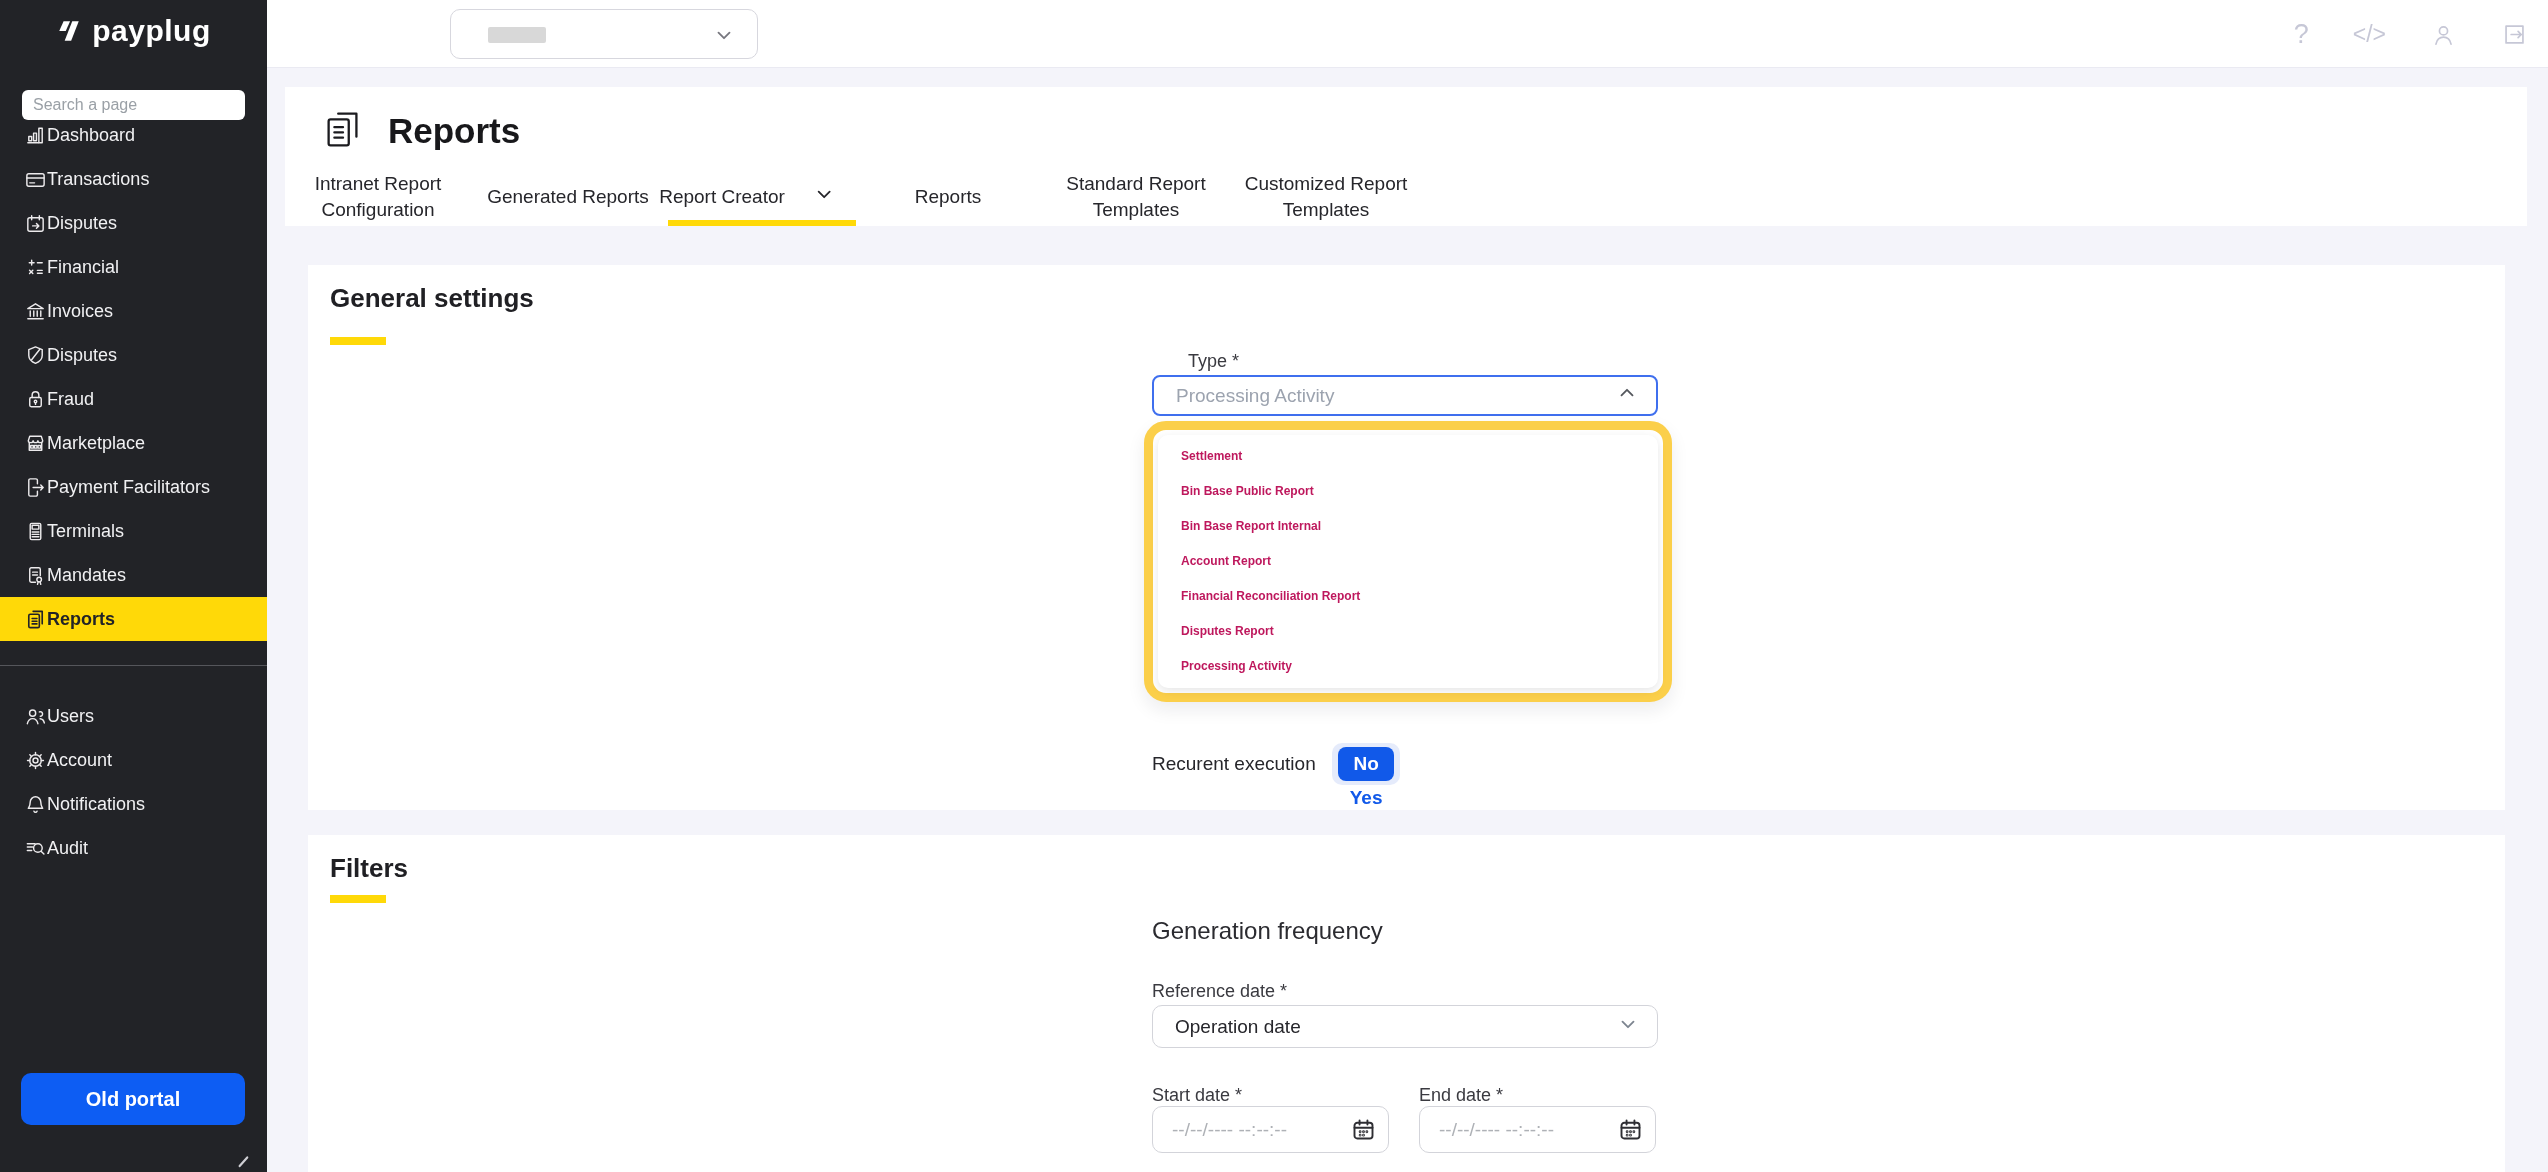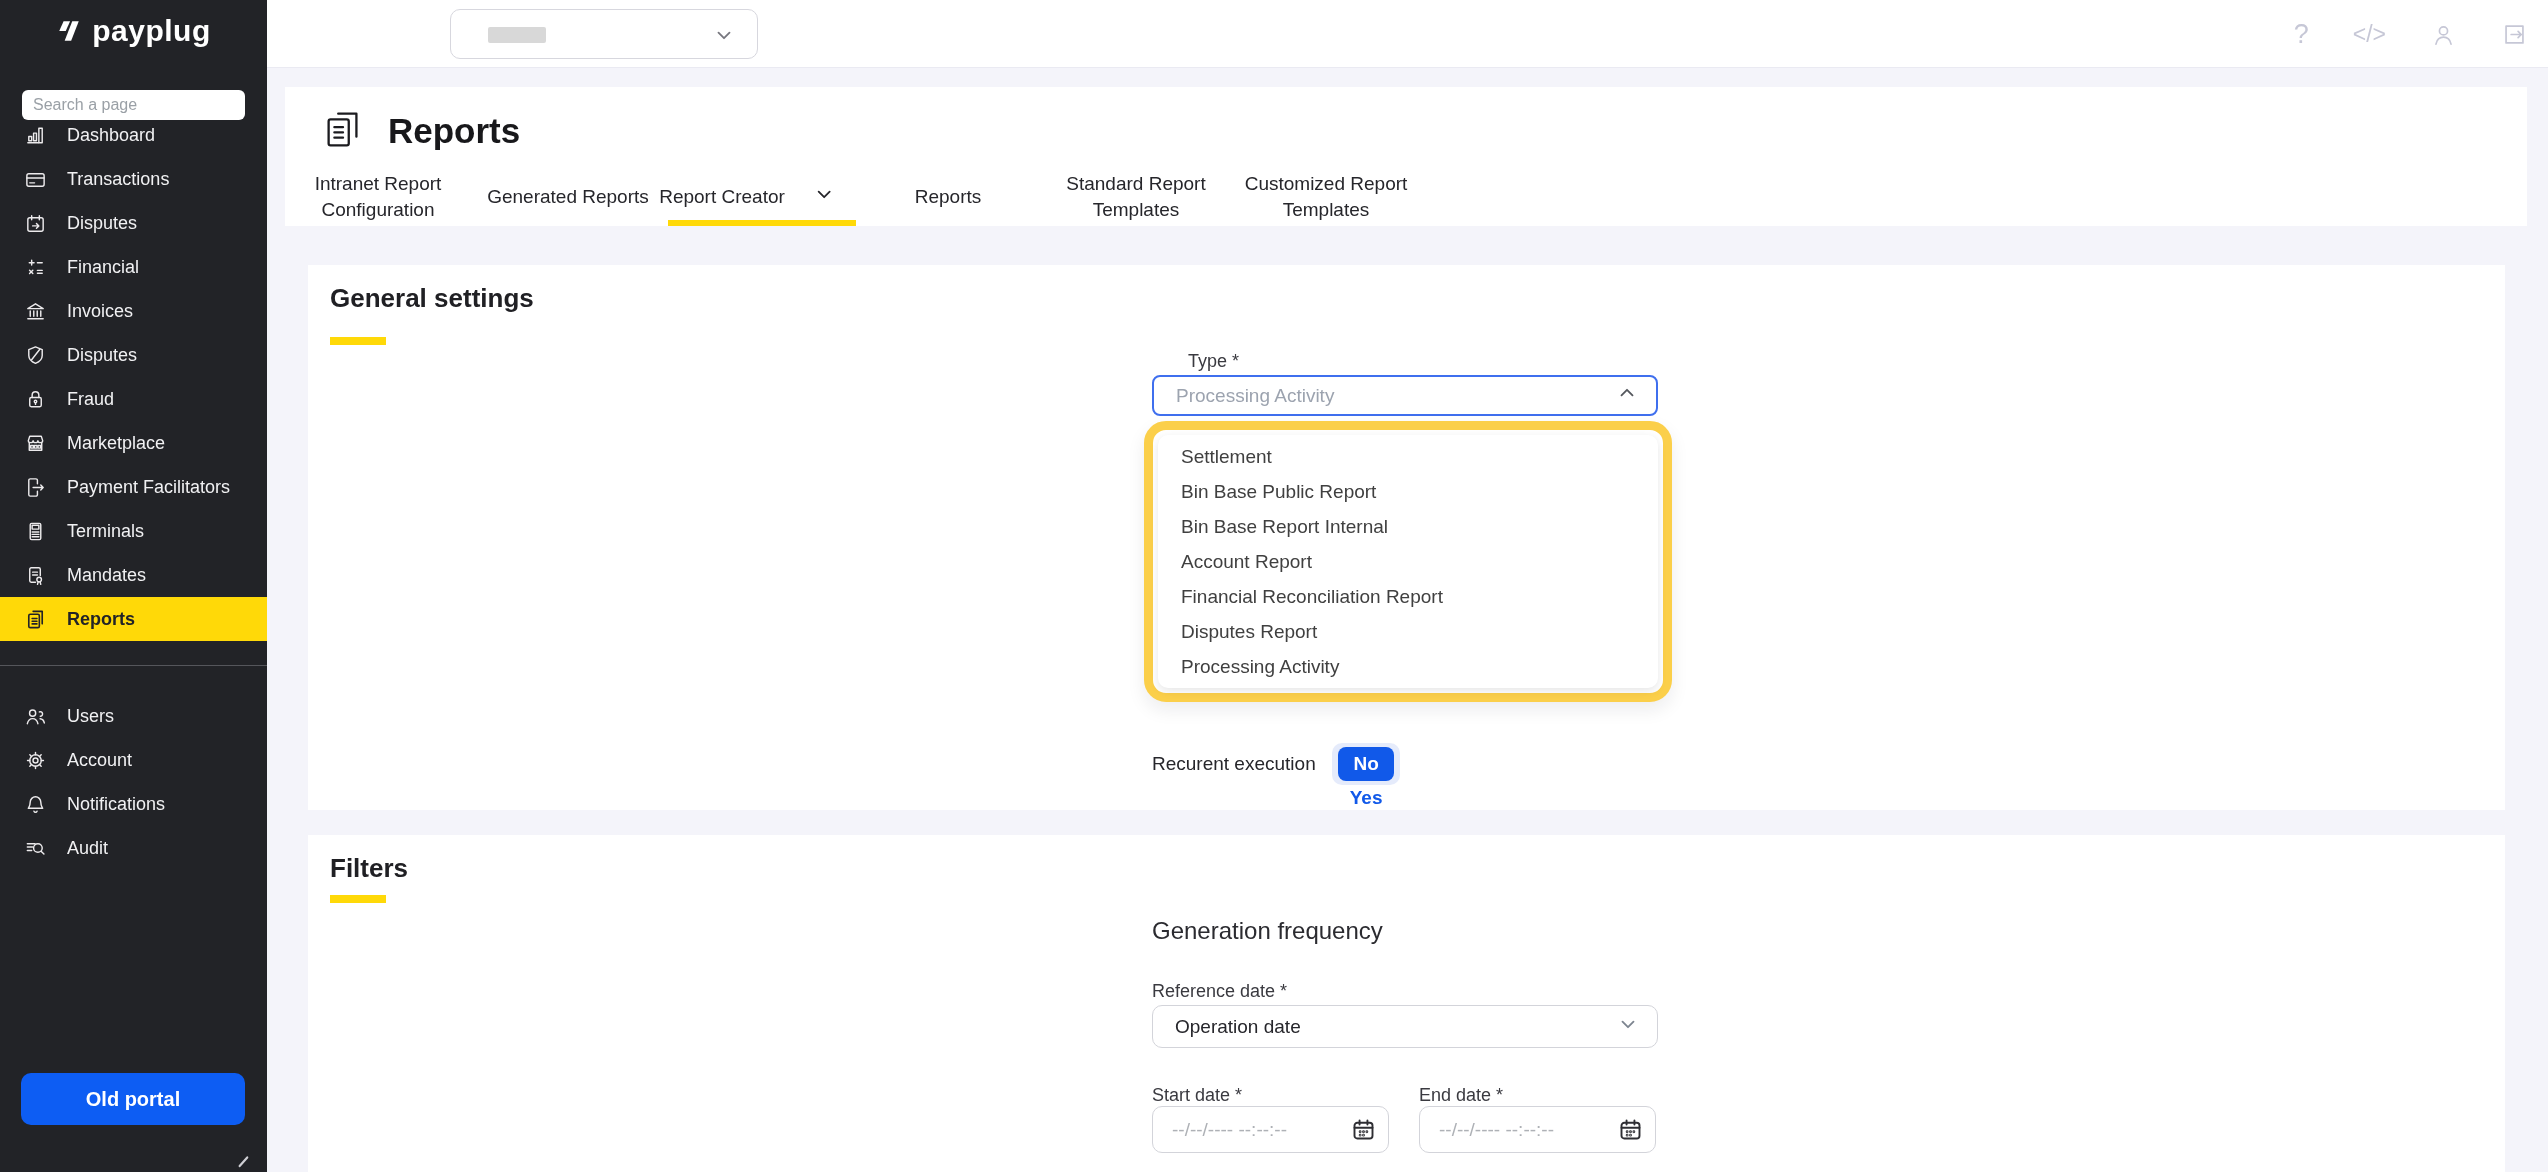--- a/index.html
+++ b/index.html
@@ -7,21 +7,21 @@
   .screen { position:relative; width:2548px; height:1172px; overflow:hidden; background:#F4F4FA; }
 
   
   .sidebar { position:absolute; left:0; top:0; width:267px; height:1172px; background:#222327; color:#f1f1f3; }
   .logo { position:absolute; left:0; top:14px; width:267px; display:flex; align-items:center; justify-content:center; gap:10px; }
   .logo-text { color:#fff; font-size:30px; font-weight:700; letter-spacing:.5px; }
   .search-input { position:absolute; left:22px; top:90px; width:223px; height:30px; border:none; border-radius:6px; background:#fff; padding:0 11px; font-size:16px; color:#333; font-family:inherit; }
   .search-input::placeholder { color:#9aa0a6; }
   .nav { position:absolute; left:0; top:113px; width:267px; }
   .nav2 { position:absolute; left:0; top:694px; width:267px; }
-  .nav-item { height:44px; display:flex; align-items:center; gap:20px; padding-left:24px; cursor:pointer; font-size:18px; color:#f1f1f3; }
+  .nav-item { height:44px; display:flex; align-items:center; padding-left:24px; cursor:pointer; font-size:18px; color:#f1f1f3; }
   .nav-item svg { width:23px; height:23px; stroke:#eceaec; stroke-width:1.5; fill:none; stroke-linecap:round; stroke-linejoin:round; flex:0 0 auto; }
   .nav-item.active { background:#FFD908; color:#222327; font-weight:700; }
   .nav-item.active svg { stroke:#222327; stroke-width:1.7; }
   .nav-divider { position:absolute; left:0; top:665px; width:267px; height:0; border-top:1px solid #55565b; }
   .old-portal { position:absolute; left:21px; top:1073px; width:224px; height:52px; background:#0D5DF3; color:#fff; font-size:20px; font-weight:700; border:none; border-radius:10px; display:flex; align-items:center; justify-content:center; cursor:pointer; font-family:inherit; }
   .collapse { position:absolute; right:10px; bottom:-6px; width:26px; height:26px; color:#cfcfd4; }
   .collapse svg { width:26px; height:26px; stroke:currentColor; stroke-width:2; fill:none; stroke-linecap:round; }
 
   
   .topbar { position:absolute; left:267px; top:0; width:2281px; height:68px; background:#fff; border-bottom:1px solid #EAEAF2; }
@@ -56,21 +56,21 @@
   .field-label { position:absolute; font-size:18px; color:#3a3a40; }
   .selectbox { position:absolute; width:506px; height:41px; border-radius:8px; background:#fff; display:flex; align-items:center; padding:0 22px; font-size:19px; cursor:pointer; }
   .selectbox .chev { position:absolute; right:18px; }
   .type-select { left:844px; top:110px; border:2px solid #3F6FEE; color:#9CA3AF; }
   .type-select .chev { color:#55585e; }
   .ref-select { left:844px; top:170px; height:43px; border:1px solid #D3D4DA; border-radius:10px; color:#26262b; }
   .ref-select .chev { color:#7d8590; }
 
   .dd-ring { position:absolute; left:836px; top:156px; width:528px; border:9px solid #FBCF4A; border-radius:22px; background:#fff; padding:5px; box-shadow:0 8px 18px rgba(20,20,40,.08); }
   .dd-panel { background:#fff; border-radius:10px; box-shadow:0 3px 10px rgba(0,0,0,.10); padding:4px 0; overflow:hidden; }
-  .dd-option { height:35px; line-height:35px; padding-left:23px; font-size:19px; color:#404040; cursor:pointer; }
+  .dd-option { height:35px; line-height:35px; padding-left:23px; font-size:12px; color:#be185d; cursor:pointer;font-weight:bold; }
   .dd-option.hover { background:#f4f4f5; }
 
   .recurrent-row { position:absolute; left:844px; top:478px; height:42px; display:flex; align-items:center; gap:16px; }
   .recurrent-label { font-size:19px; color:#26262b; }
   .toggle { display:flex; align-items:center; background:#E5EBFB; border-radius:10px; padding:4px; height:42px;flex-direction:column; }
   .toggle-no { background:#1159E9; color:#fff; border-radius:8px; padding:0 15px; font-size:19px; font-weight:700; line-height:34px; cursor:pointer; }
   .toggle-yes { color:#1159E9; padding:0 14px; font-size:19px; font-weight:700; line-height:34px; cursor:pointer; }
 
   .subheading { position:absolute; left:844px; top:82px; font-size:24px; color:#2b2b30; }
   .f-ref-label { left:844px; top:146px; }

